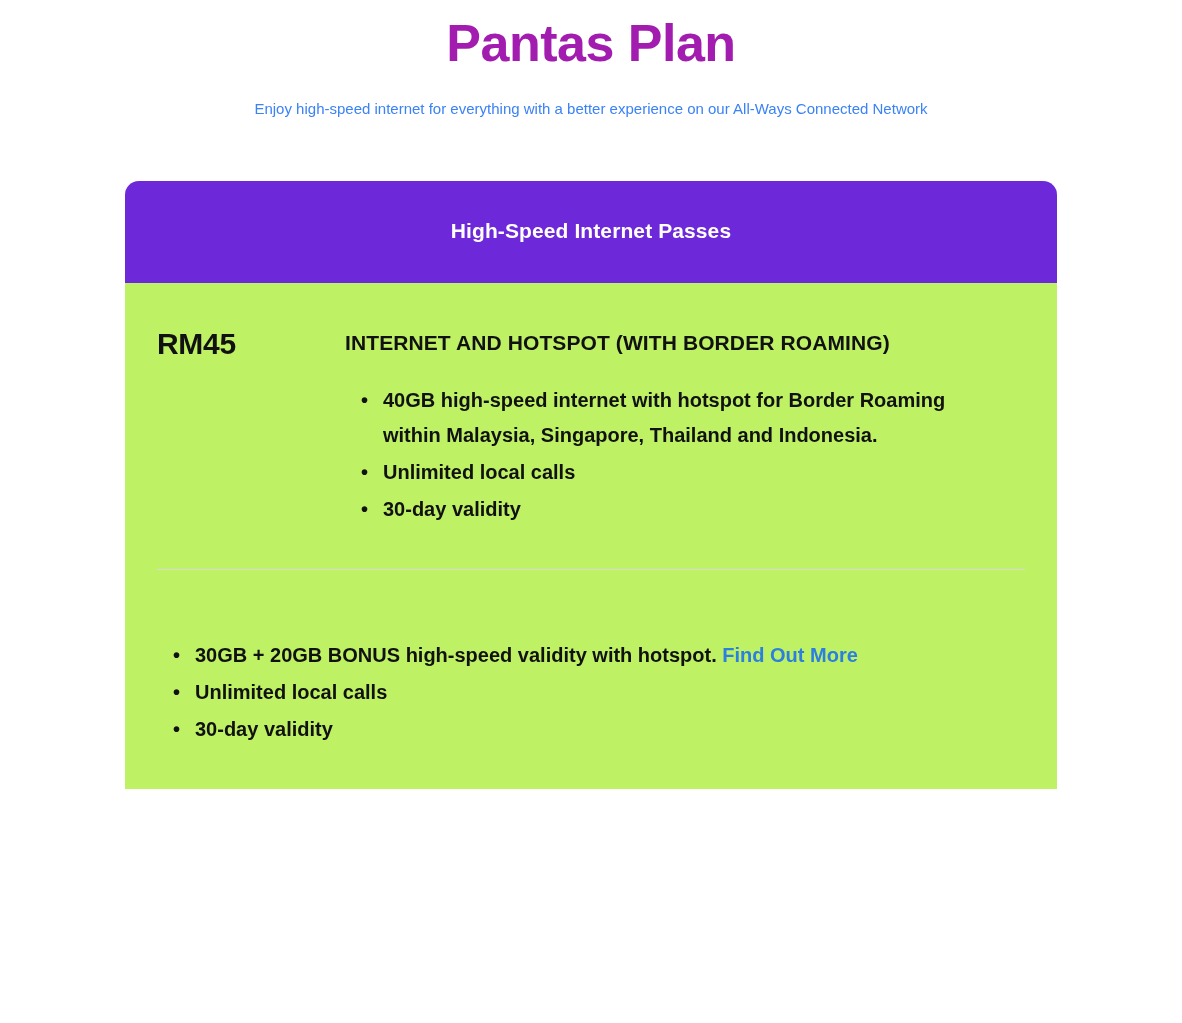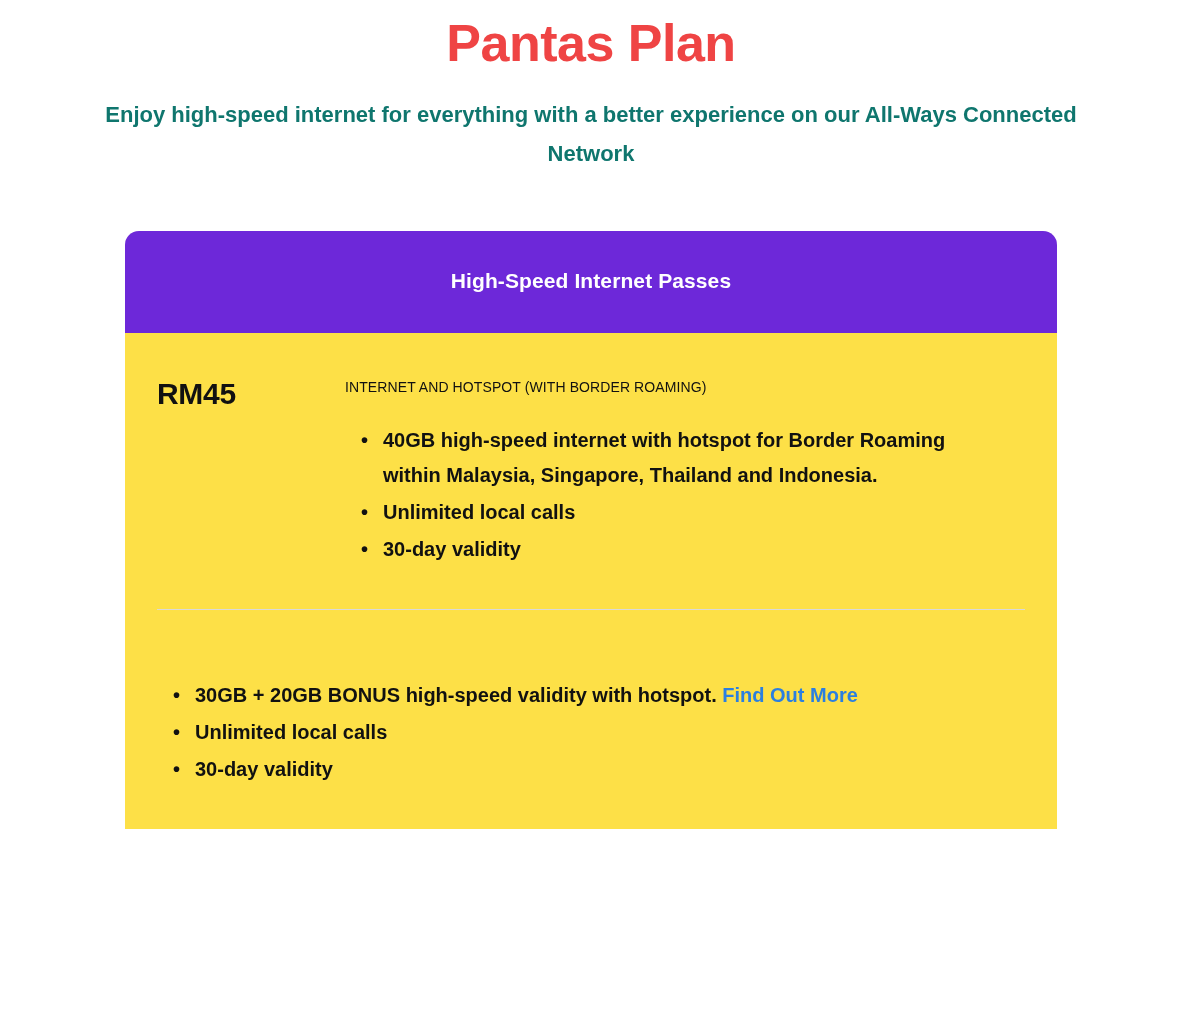--- a/index.html
+++ b/index.html
@@ -18,51 +18,51 @@
   .page {
     width: 1182px;
     position: relative;
   }
   .page-title {
     text-align: center;
     font-size: 52px;
     font-weight: bold;
     letter-spacing: -0.5px;
     margin: 12px 0 0 0;
-    color: #ef4444;
+    color: #a21caf;
     line-height: 1.2;
   }
   .page-subtitle {
     text-align: center;
-    font-size: 22px;
-    color: #0f766e;
+    font-size: 15px;
+    color: #3b82f6;
     line-height: 1.75;
     max-width: 1010px;
     margin: 22px auto 0 auto;
-    font-weight: 700;
+    font-weight: 400;
   }
   .card {
     width: 932px;
     margin: 58px auto 0 auto;
     border-radius: 14px 14px 0 0;
     overflow: hidden;
     background: #f2f2f2;
   }
   .card-header {
     background: #6d28d9;
     color: #ffffff;
     text-align: center;
     font-size: 21px;
     font-weight: bold;
     padding: 38px 20px 40px 20px;
     letter-spacing: 0.1px;
   }
   .card-body {
     padding: 0 32px 0 32px;
-    background: #fde047;
+    background: #bef264;
   }
   .plan-row {
     display: flex;
     align-items: flex-start;
     padding: 44px 0 40px 0;
   }
   .plan-row + .plan-row {
     border-top: 1px solid #d9d9d9;
   }
   .plan-price {
@@ -72,22 +72,22 @@
     font-weight: bold;
     color: #111111;
     padding-left: 0;
     letter-spacing: -0.3px;
   }
   .plan-main {
     flex: 1 1 auto;
     padding-right: 20px;
   }
   .plan-name {
-    font-size: 14px;
-    font-weight: normal;
+    font-size: 21px;
+    font-weight: bold;
     color: #111111;
     line-height: 1.55;
     text-transform: uppercase;
     letter-spacing: 0.1px;
   }
   .plan-features {
     margin: 24px 0 0 0;
     padding: 0 0 0 24px;
     list-style: none;
   }

